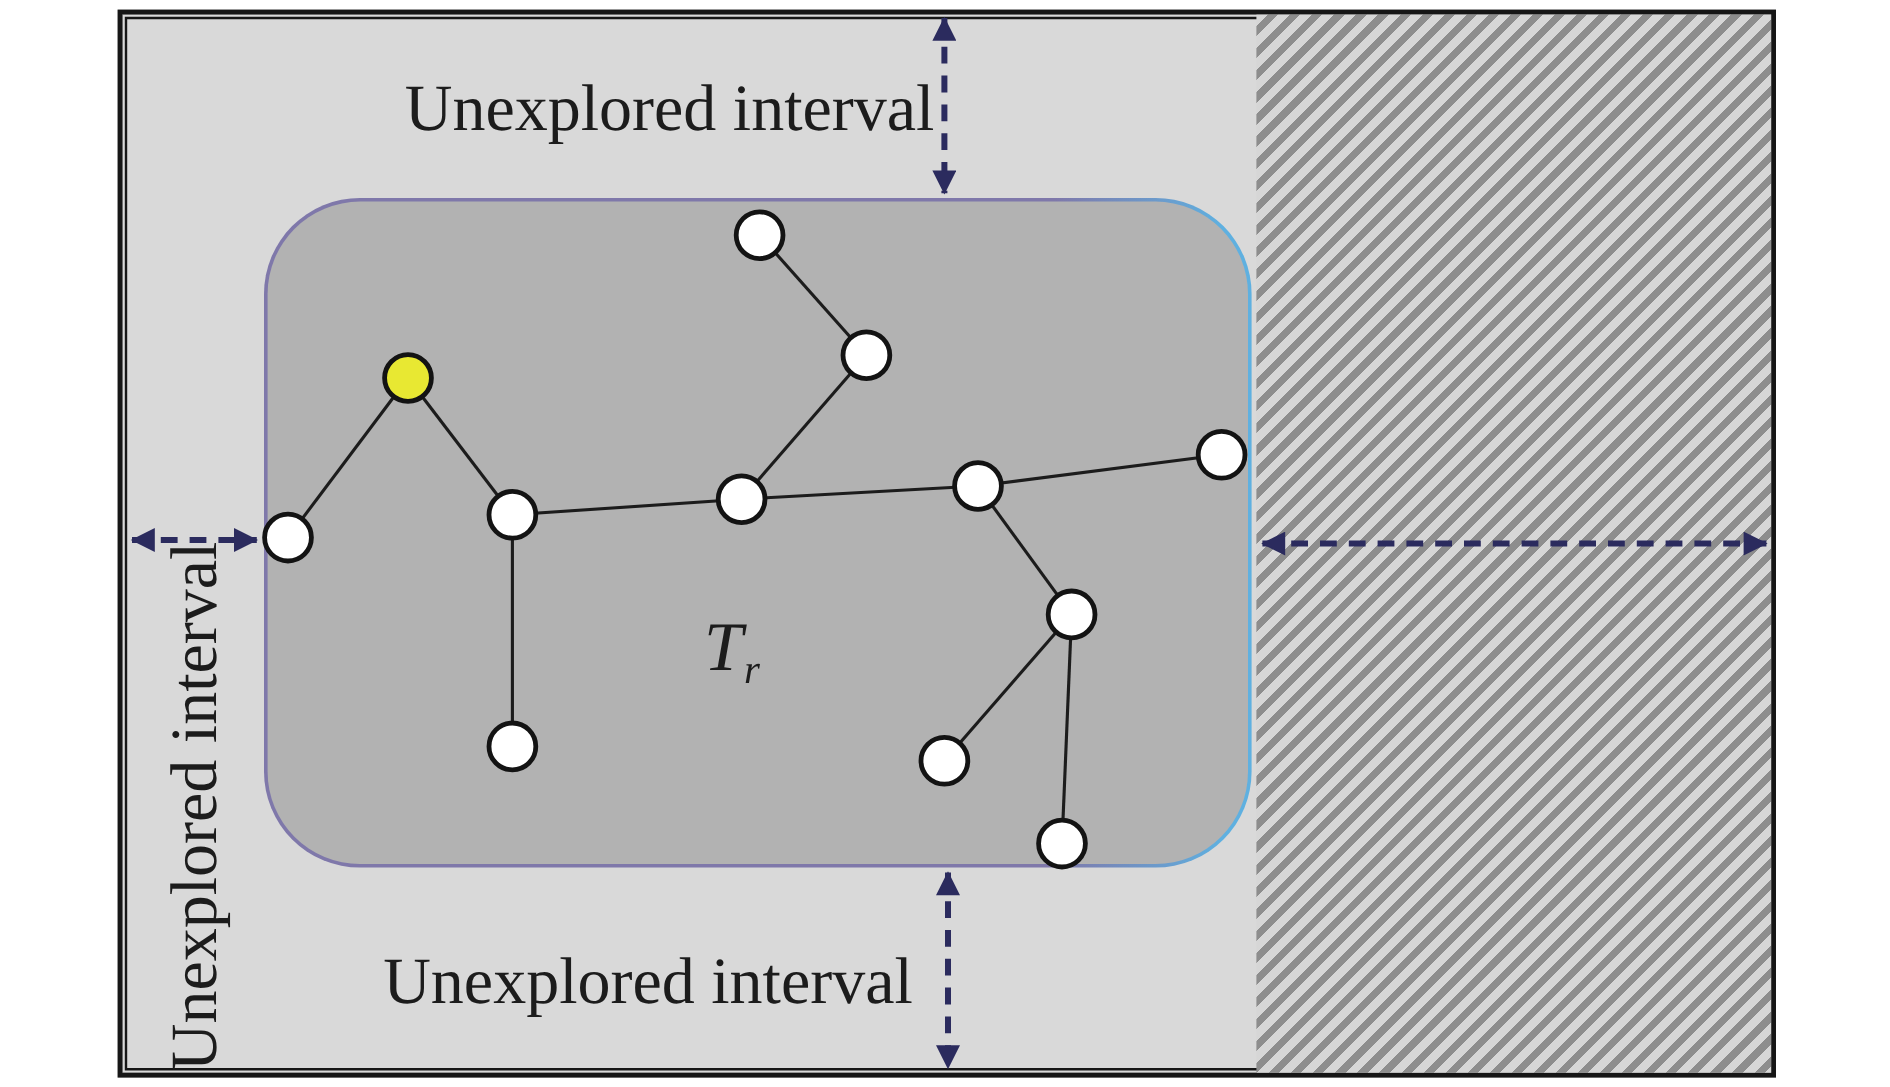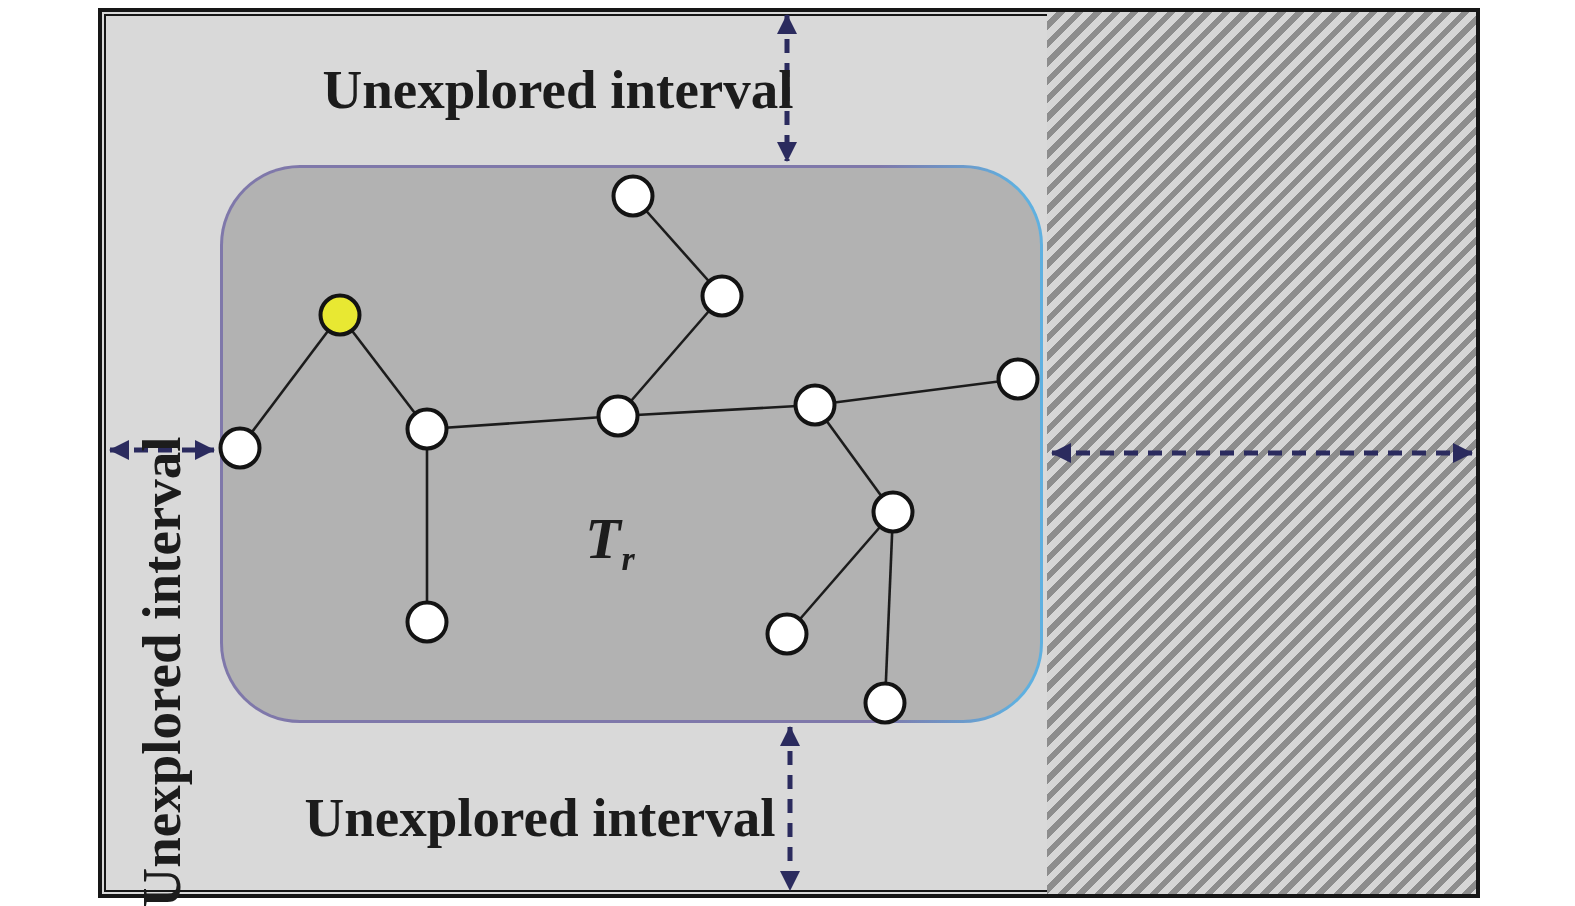--- a/index.html
+++ b/index.html
@@ -4,21 +4,20 @@
 <style>
   html,body{margin:0;padding:0;}
   body{
     background:#ffffff;
     font-family:"Liberation Serif","DejaVu Serif",serif;
     width:1575px;height:906px;overflow:hidden;
   }
   #canvas{
     position:relative;width:1575px;height:906px;
     background:var(--canvas-bg);
-    font-weight:bold;
   }
   
   #frame{
     position:absolute;left:98px;top:8px;width:1382px;height:890px;
     box-sizing:border-box;
     border:4px solid var(--frame-border);
     box-shadow:inset 0 0 0 2px var(--frame-bg), inset 0 0 0 4px var(--frame-border);
     background:var(--frame-bg);
     overflow:hidden;
   }

